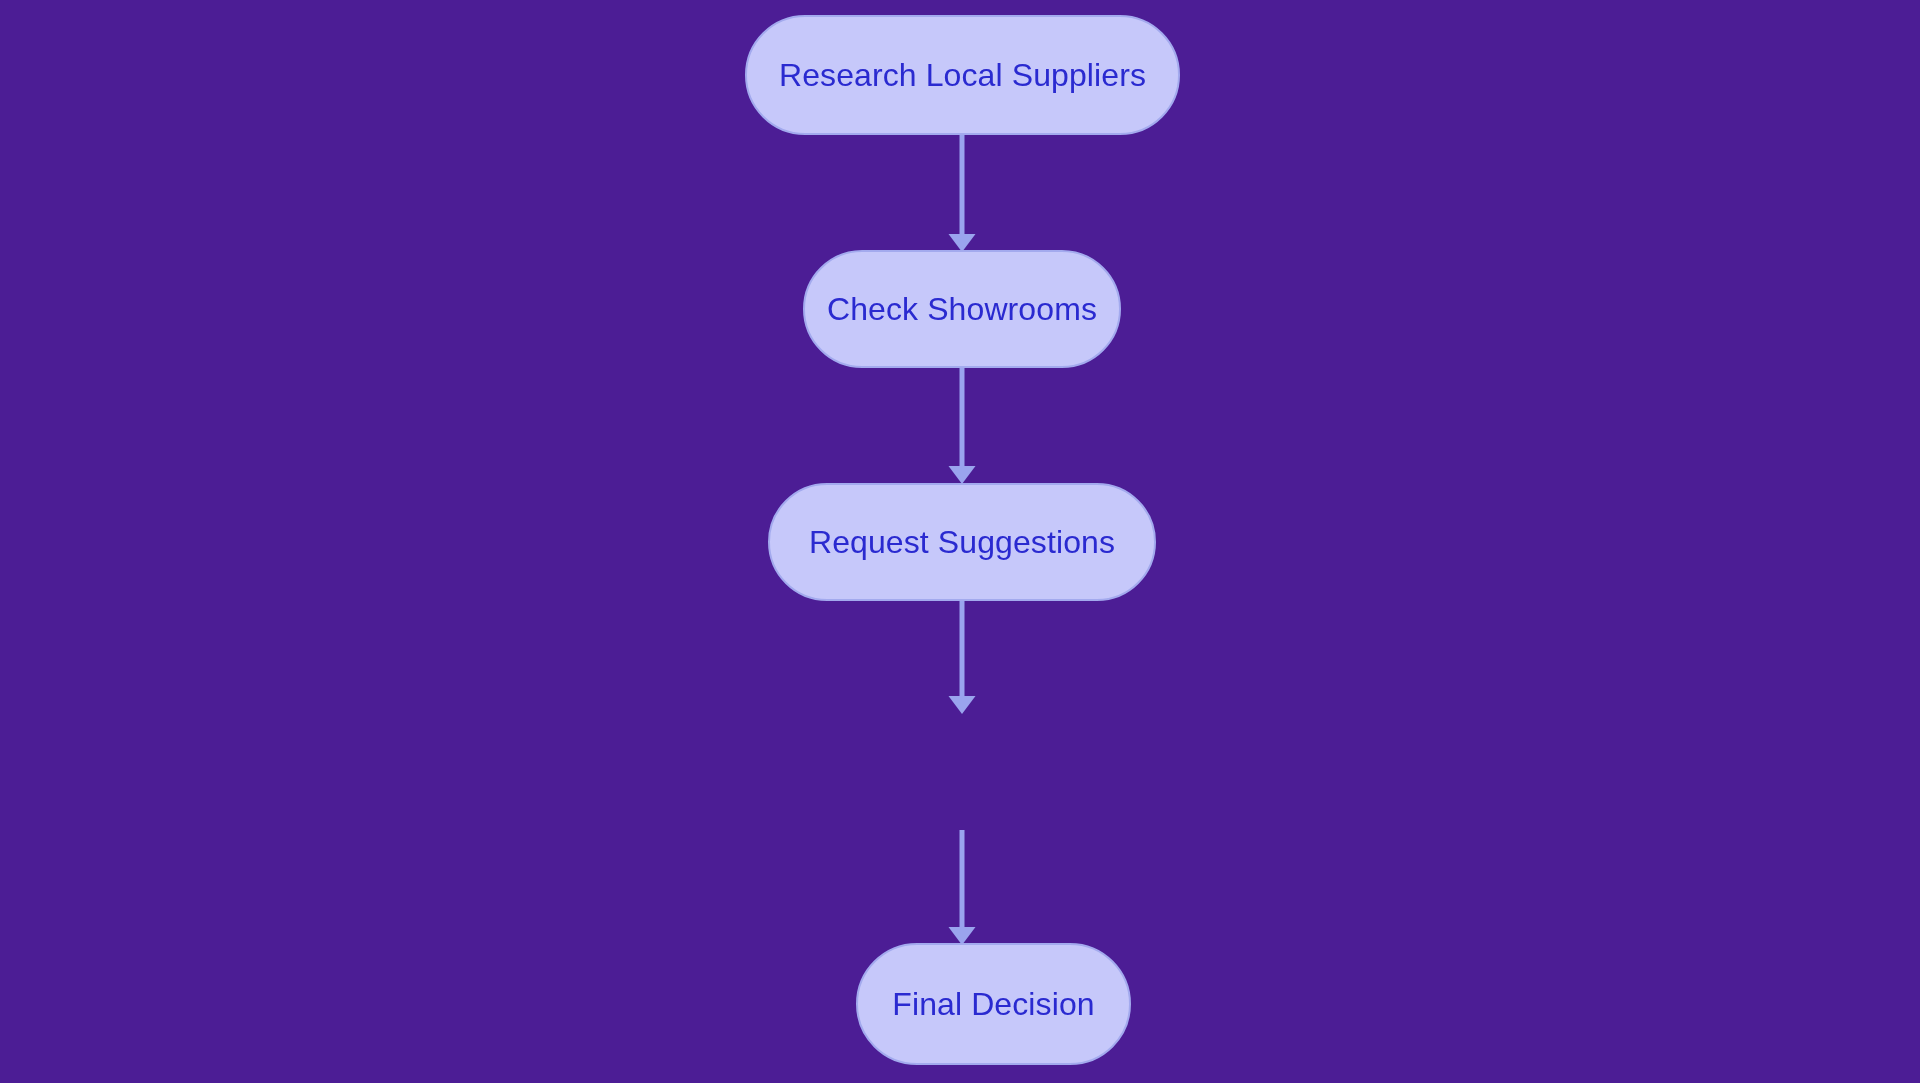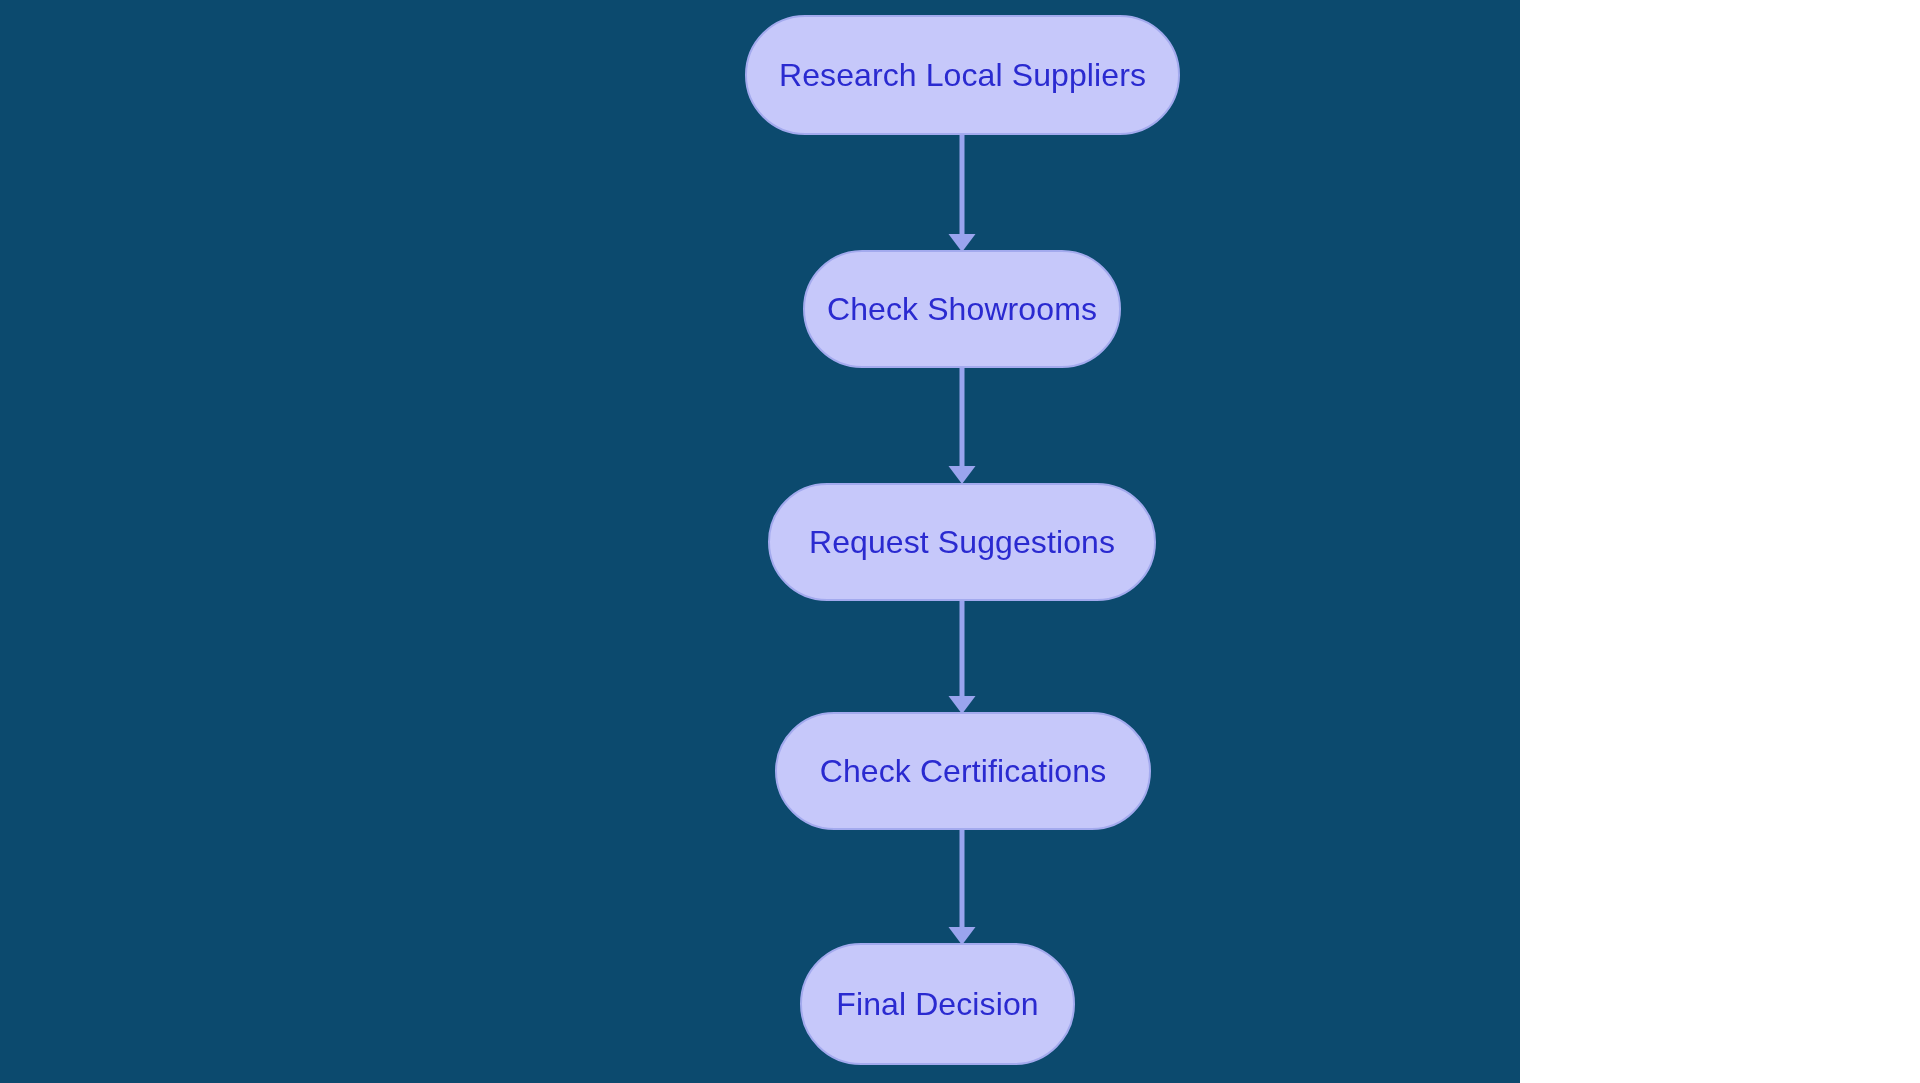--- a/index.html
+++ b/index.html
@@ -10,23 +10,23 @@
   body {
     width: 1920px;
     height: 1083px;
     background: #ffffff;
     font-family: "Liberation Sans", "DejaVu Sans", sans-serif;
     overflow: hidden;
   }
 
   #flowchart-canvas {
     position: relative;
-    width: 1520px;
+    width: 1920px;
     height: 1083px;
-    background: #0c4a6e;
+    background: #4c1d95;
   }
 
   
   .flow-node {
     position: absolute;
     box-sizing: border-box;
     display: flex;
     align-items: center;
     justify-content: center;
     background: #c6c8fa;
@@ -45,21 +45,21 @@
     font-size: 32px;
     line-height: 1;
     white-space: nowrap;
   }
 
   
   #node-0 { left: 745px; top: 15px;  width: 435px; height: 120px; border-radius: 60px; }
   #node-1 { left: 803px; top: 250px; width: 318px; height: 118px; border-radius: 59px; }
   #node-2 { left: 768px; top: 483px; width: 388px; height: 118px; border-radius: 59px; text-align: right; }
   #node-3 { left: 775px; top: 712px; width: 376px; height: 118px; border-radius: 59px; }
-  #node-4 { left: 800px; top: 943px; width: 275px; height: 122px; border-radius: 61px; }
+  #node-4 { left: 856px; top: 943px; width: 275px; height: 122px; border-radius: 61px; }
 
   
   .flow-edge {
     position: absolute;
     left: 0;
     top: 0;
     width: 1920px;
     height: 1083px;
     pointer-events: none;
   }
@@ -105,21 +105,18 @@
   </div>
 
   <div class="flow-node" id="node-1">
     <span class="node-label">Check Showrooms</span>
   </div>
 
   <div class="flow-node" id="node-2">
     <span class="node-label">Request Suggestions</span>
   </div>
 
-  <div class="flow-node" id="node-3">
-    <span class="node-label">Check Certifications</span>
-  </div>
 
   <div class="flow-node" id="node-4">
     <span class="node-label">Final Decision</span>
   </div>
 
 </div>
 
 </body></html>

